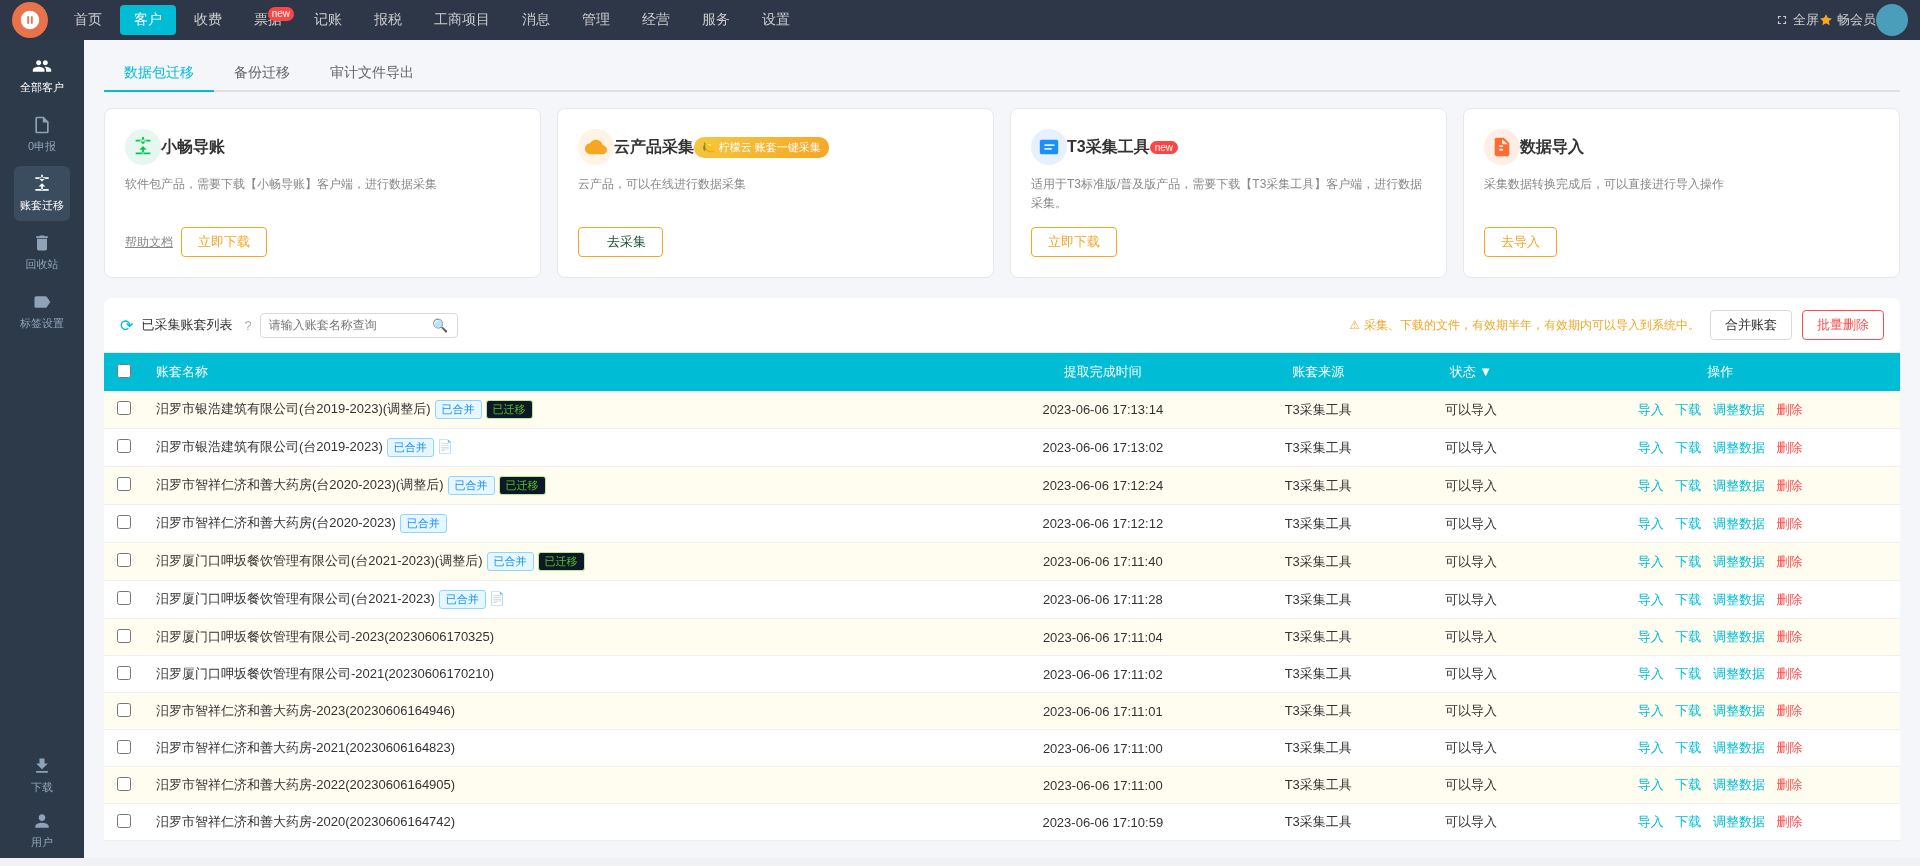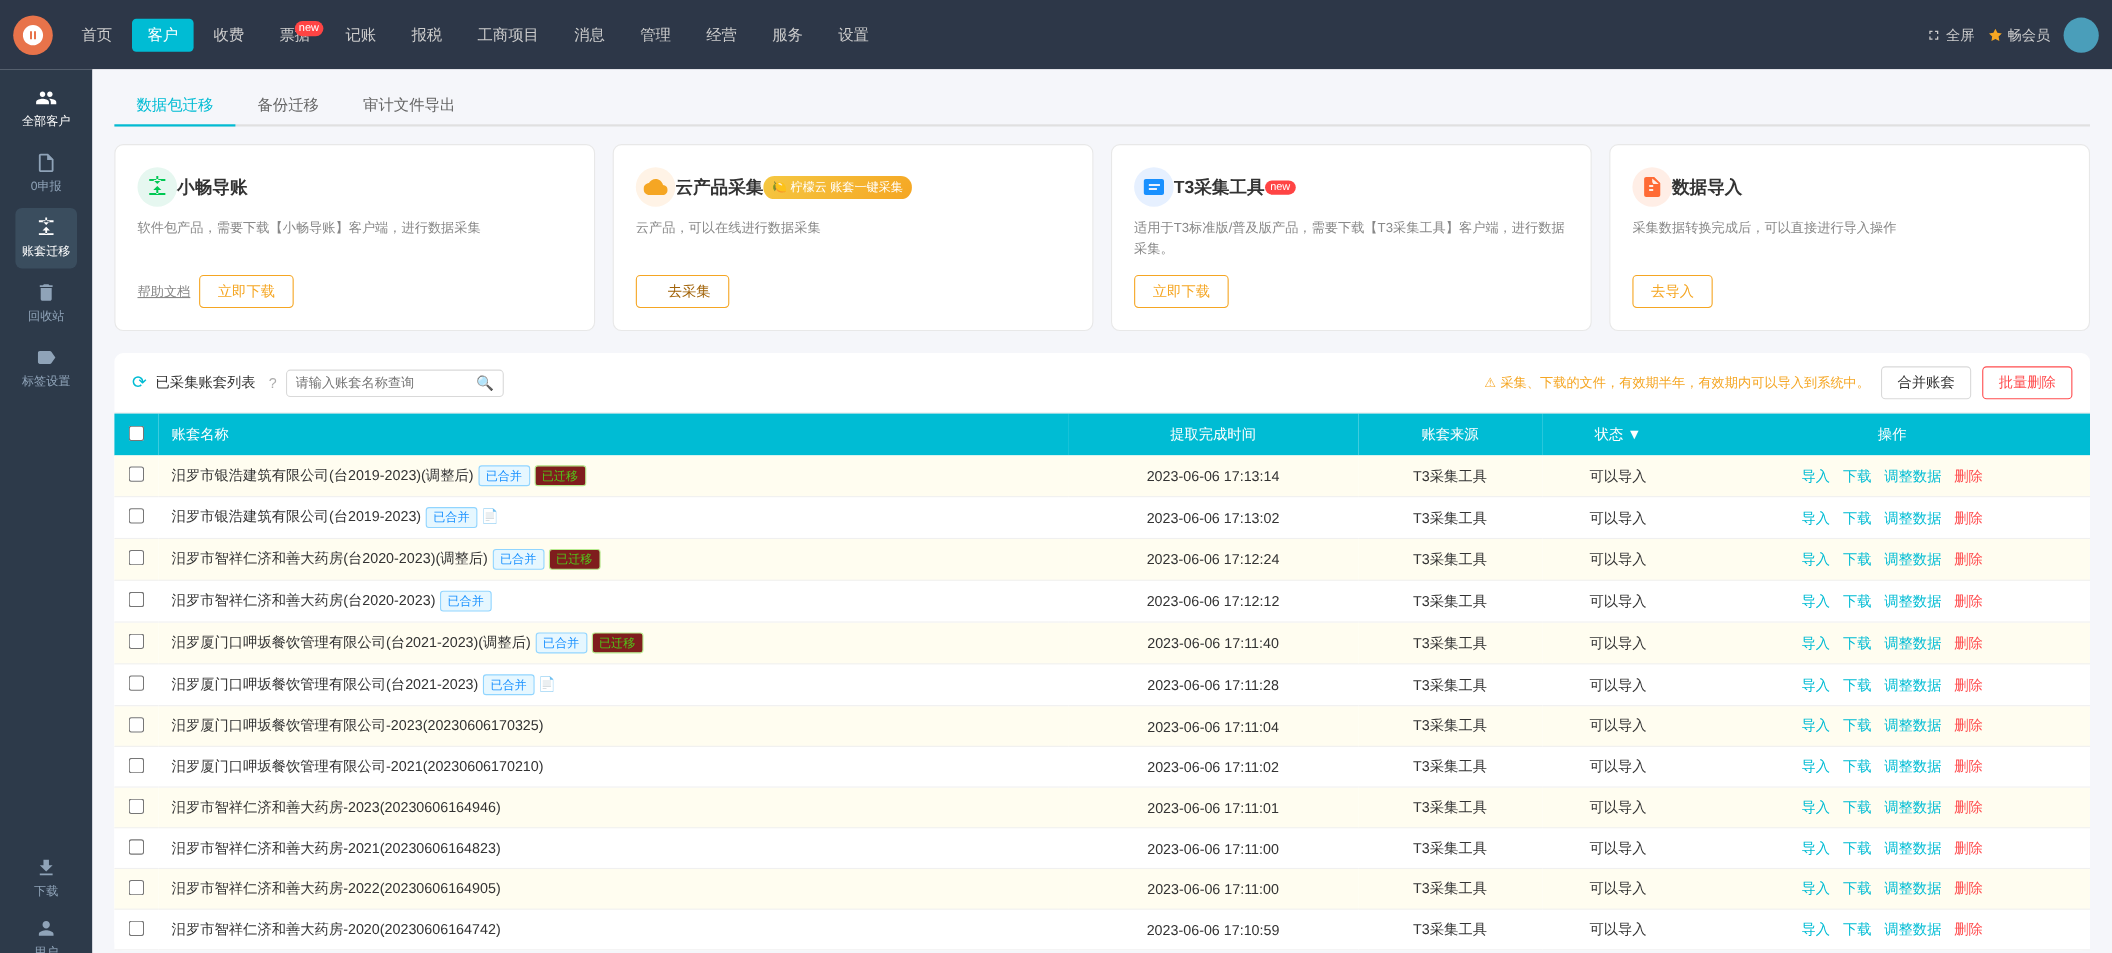--- a/index.html
+++ b/index.html
@@ -1,25 +1,25 @@
 <!DOCTYPE html>
 <html><head>
   <meta charset="utf-8">
   <style>
     * { margin: 0; padding: 0; box-sizing: border-box; }
     body { font-family: 'Microsoft YaHei', Arial, sans-serif; font-size: 13px; background: #f0f2f5; color: #333; width: 1920px; min-height: 866px; overflow-x: hidden; }
 
     
-    .top-nav { height: 63px; background: #2d3748; display: flex; align-items: center; padding: 0 12px; gap: 4px; }
+    .top-nav { height: 40px; background: #2d3748; display: flex; align-items: center; padding: 0 12px; gap: 4px; }
     .top-nav .logo { width: 36px; height: 36px; background: #e8734a; border-radius: 50%; display: flex; align-items: center; justify-content: center; margin-right: 8px; }
     .top-nav .logo svg { width: 22px; height: 22px; fill: white; }
     .nav-item { color: #ccc; padding: 6px 14px; cursor: pointer; border-radius: 4px; font-size: 14px; position: relative; }
     .nav-item.active { background: #00bcd4; color: white; border-radius: 4px; }
     .nav-item .new-badge { position: absolute; top: 2px; right: 2px; background: #ff4444; color: white; font-size: 10px; padding: 1px 4px; border-radius: 8px; line-height: 1.2; }
-    .nav-right { margin-left: auto; display: flex; align-items: center; gap: 12px; color: #ccc; font-size: 13px; }
+    .nav-right { margin-left: auto; display: flex; align-items: center; color: #ccc; font-size: 13px; }
     .nav-right .fullscreen-btn, .nav-right .member-btn { cursor: pointer; display: flex; align-items: center; gap: 4px; }
     .nav-right .avatar { width: 32px; height: 32px; background: #4a9eba; border-radius: 50%; cursor: pointer; }
 
     
     .layout { display: flex; height: calc(866px - 48px); }
 
     
     .sidebar { width: 84px; background: #2d3a4a; display: flex; flex-direction: column; align-items: center; padding-top: 8px; gap: 4px; }
     .sidebar-item { width: 56px; display: flex; flex-direction: column; align-items: center; padding: 8px 4px; cursor: pointer; border-radius: 6px; color: #8fa3b8; gap: 4px; font-size: 11px; }
     .sidebar-item.active { color: white; }
@@ -41,21 +41,21 @@
     .card-icon { width: 36px; height: 36px; border-radius: 50%; display: flex; align-items: center; justify-content: center; }
     .card-icon.green { background: #e6f7f0; }
     .card-icon.orange { background: #fff3e6; }
     .card-icon.blue { background: #e6f0ff; }
     .card-icon.red-orange { background: #ffeee6; }
     .card-title { font-size: 16px; font-weight: 600; color: #333; }
     .card-desc { font-size: 12px; color: #888; line-height: 1.6; margin-bottom: 12px; min-height: 40px; }
     .card-actions { display: flex; gap: 8px; align-items: center; }
     .card-link { color: #888; font-size: 12px; cursor: pointer; text-decoration: underline; }
     .card-btn { border: 1px solid #f5a623; color: #f5a623; background: white; padding: 5px 16px; border-radius: 4px; cursor: pointer; font-size: 13px; }
-    .card-btn.collect { border-color: #f5a623; color: #a16207; padding-left: 28px; }
+    .card-btn.collect { border-color: #f5a623; color: #14532d; padding-left: 28px; }
     .lemon-banner { background: linear-gradient(135deg, #f5c842, #f5a623); color: white; font-size: 11px; padding: 3px 8px; border-radius: 10px; display: flex; align-items: center; gap: 3px; }
 
     
     .table-section { background: white; border-radius: 8px; }
     .table-toolbar { display: flex; align-items: center; padding: 12px 16px; gap: 8px; border-bottom: 1px solid #e8e8e8; }
     .table-toolbar-left { display: flex; align-items: center; gap: 8px; flex: 1; }
     .toolbar-label { font-size: 13px; color: #333; display: flex; align-items: center; gap: 12px; }
     .search-box { display: flex; align-items: center; border: 1px solid #d9d9d9; border-radius: 4px; padding: 4px 8px; gap: 4px; }
     .search-box input { border: none; outline: none; font-size: 12px; width: 160px; color: #999; }
     .search-icon-btn { cursor: pointer; color: #aaa; }
@@ -70,21 +70,21 @@
     .data-table thead th:first-child { width: 40px; }
     .data-table thead th:nth-child(2) { text-align: left; }
     .data-table tbody tr { border-bottom: 1px solid #f0f0f0; }
     .data-table tbody tr:nth-child(odd) { background: #fffdf0; }
     .data-table tbody tr:nth-child(even) { background: white; }
     .data-table tbody td { padding: 9px 12px; text-align: center; font-size: 13px; color: #333; }
     .data-table tbody td:nth-child(2) { text-align: left; }
     .checkbox { width: 14px; height: 14px; cursor: pointer; }
     .tag { display: inline-flex; align-items: center; font-size: 11px; padding: 1px 6px; border-radius: 3px; margin-left: 4px; }
     .tag.opened { background: #e6f7ff; color: #1890ff; border: 1px solid #91d5ff; }
-    .tag.done { background: #7f1d1d; color: #52c41a; border: 1px solid #b7eb8f; }
+    .tag.done { background: #0f172a; color: #52c41a; border: 1px solid #b7eb8f; }
     .file-icon { color: #aaa; margin-left: 4px; cursor: pointer; }
     .action-link { color: #00bcd4; cursor: pointer; margin: 0 4px; font-size: 13px; }
     .action-link.danger { color: #ff4d4f; }
     .status-ok { color: #333; }
 
     
     .main-content::-webkit-scrollbar { width: 6px; }
     .main-content::-webkit-scrollbar-thumb { background: #ccc; border-radius: 3px; }
   </style>
 </head>

